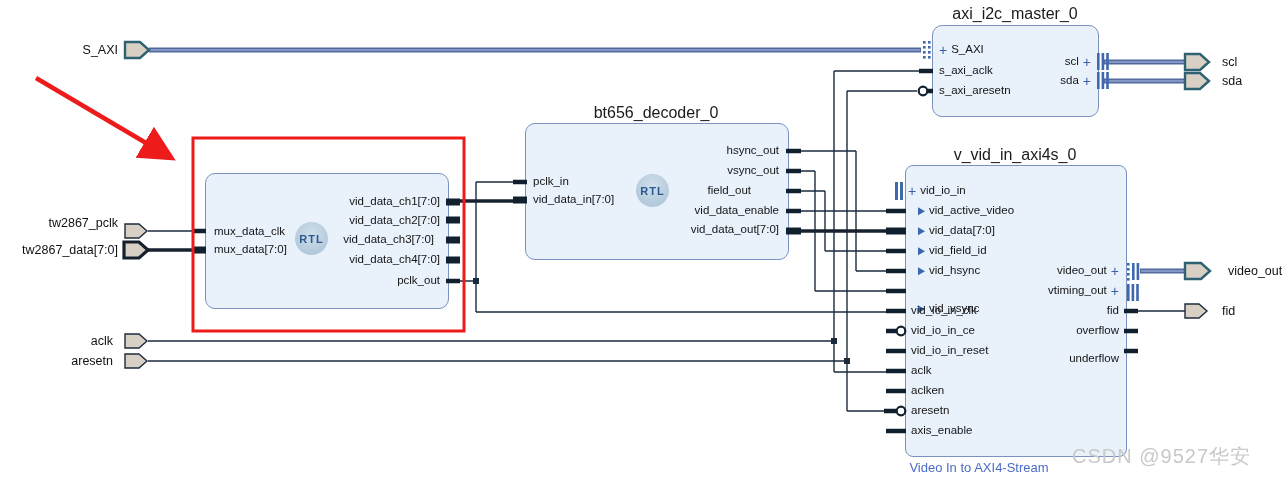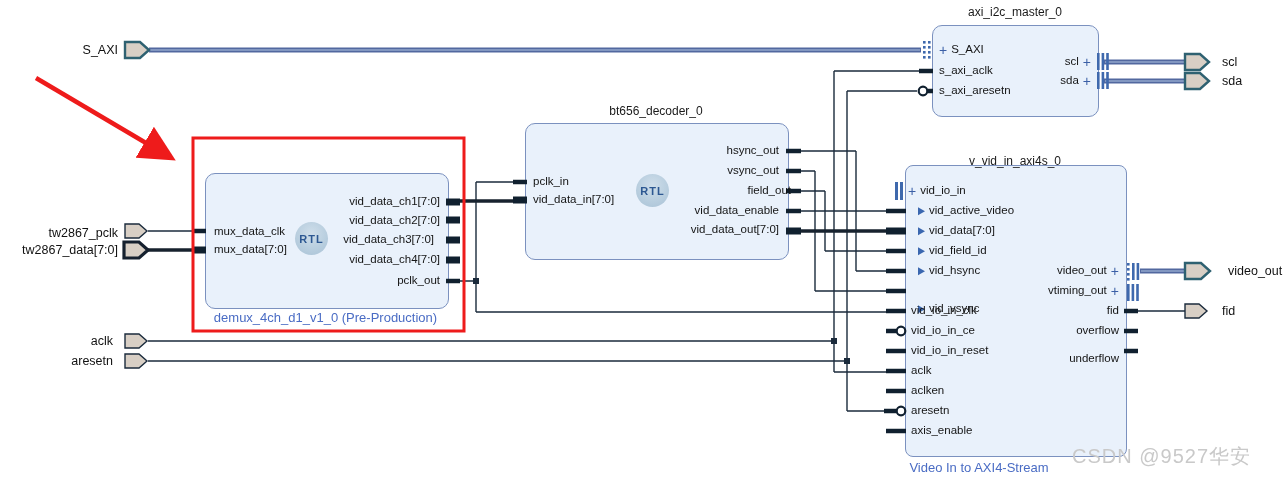--- a/index.html
+++ b/index.html
@@ -1,20 +1,20 @@
 <!DOCTYPE html>
 <html><head>
 <meta charset="utf-8">
 <style>
   html,body{margin:0;padding:0;background:#fff;}
   .canvas{position:relative;width:1283px;height:481px;background:#ffffff;overflow:hidden;
           font-family:"Liberation Sans",sans-serif;}
   svg.wires{position:absolute;left:0;top:0;z-index:3;pointer-events:none;}
   .block{position:absolute;background:#e9f1fb;border:1.4px solid #7b91bf;border-radius:10px;z-index:2;}
-  .btitle{position:absolute;z-index:4;font-size:12px;color:#1a1a1a;text-align:center;white-space:nowrap;}
+  .btitle{position:absolute;z-index:4;font-size:16px;color:#1a1a1a;text-align:center;white-space:nowrap;}
   .bsub{position:absolute;z-index:4;font-size:13px;color:#4a6cc4;text-align:center;white-space:nowrap;}
   .pin{position:absolute;z-index:4;transform:translateY(-50%);font-size:11.5px;color:#141414;
        white-space:nowrap;display:flex;align-items:center;gap:4px;line-height:1;}
   .pin.r{flex-direction:row;}
   .plus{color:#3b5fa6;font-size:14px;font-weight:400;line-height:1;}
   .tri{width:0;height:0;border-left:7px solid #3a67b0;border-top:4.5px solid transparent;
        border-bottom:4.5px solid transparent;display:inline-block;}
   .portlbl{position:absolute;z-index:4;transform:translateY(-50%);font-size:12.5px;color:#111;white-space:nowrap;}
   .portlbl.r{text-align:right;}
   .badge{position:absolute;z-index:4;width:33px;height:33px;border-radius:50%;
@@ -164,27 +164,26 @@
       <polygon points="1185,54 1200,54 1209,62 1200,70 1185,70" fill="#d8cfc5" stroke="#2e6171" stroke-width="2.4"></polygon>
       <polygon points="1185,73 1200,73 1209,81 1200,89 1185,89" fill="#d8cfc5" stroke="#2e6171" stroke-width="2.4"></polygon>
       <polygon points="1185,263 1201,263 1210,271 1201,279 1185,279" fill="#d8cfc5" stroke="#2e6171" stroke-width="2.4"></polygon>
       <polygon points="1185,304 1199,304 1207,311 1199,318 1185,318" fill="#d8cfc5" stroke="#1b2b3c" stroke-width="1.4"></polygon>
     </g>
 
     <rect x="193" y="138" width="271" height="193" fill="none" stroke="#ee1b1b" stroke-width="3"></rect>
     <line x1="36" y1="78" x2="168" y2="156" stroke="#ee1b1b" stroke-width="4.5" marker-end="url(#redarrow)"></line>
   </svg>
 
-  <div class="bsub" style="left:198px;top:310px;width:255px;">demux_4ch_d1_v1_0 (Pre-Production)</div>
 
   <div class="btitle" style="left:531px;top:104px;width:250px;">bt656_decoder_0</div>
 
   <div class="btitle" style="left:890px;top:5px;width:250px;">axi_i2c_master_0</div>
 
-  <div class="btitle" style="left:890px;top:146px;width:250px;margin-top:8px;">v_vid_in_axi4s_0</div>
+  <div class="btitle" style="left:890px;top:146px;width:250px;">v_vid_in_axi4s_0</div>
   <div class="bsub" style="left:854px;top:460px;width:250px;">Video In to AXI4-Stream</div>
 
   <div class="badge" style="left:295px;top:222px;">
       <span>RTL</span>
     </div>
   <div class="badge" style="left:636px;top:174px;">
       <span>RTL</span>
     </div>
 
   <div class="pin" style="left:214px;top:232px">
@@ -214,21 +213,21 @@
     </div>
   <div class="pin" style="left:533px;top:200px">
       <span>vid_data_in[7:0]</span>
     </div>
   <div class="pin r" style="right:504px;top:151px">
       <span>hsync_out</span>
     </div>
   <div class="pin r" style="right:504px;top:171px">
       <span>vsync_out</span>
     </div>
-  <div class="pin r" style="right:492px;top:191px">
+  <div class="pin r" style="right:532px;top:191px">
       <span>field_out</span>
     </div>
   <div class="pin r" style="right:504px;top:211px">
       <span>vid_data_enable</span>
     </div>
   <div class="pin r" style="right:504px;top:230px">
       <span>vid_data_out[7:0]</span>
     </div>
 
   <div class="pin" style="left:939px;top:50px">
@@ -308,21 +307,21 @@
       <span>fid</span>
     </div>
   <div class="pin r" style="right:164px;top:331px">
       <span>overflow</span>
     </div>
   <div class="pin r" style="right:164px;top:359px">
       <span>underflow</span>
     </div>
 
   <div class="portlbl r" style="right:1165px;top:50px">S_AXI</div>
-  <div class="portlbl r" style="right:1165px;top:233px">tw2867_pclk</div>
+  <div class="portlbl r" style="right:1165px;top:223px">tw2867_pclk</div>
   <div class="portlbl r" style="right:1165px;top:250px">tw2867_data[7:0]</div>
   <div class="portlbl r" style="right:1170px;top:341px">aclk</div>
   <div class="portlbl r" style="right:1170px;top:361px">aresetn</div>
   <div class="portlbl" style="left:1222px;top:62px">scl</div>
   <div class="portlbl" style="left:1222px;top:81px">sda</div>
   <div class="portlbl" style="left:1228px;top:271px">video_out</div>
   <div class="portlbl" style="left:1222px;top:311px">fid</div>
 
   <div class="watermark" style="left:1072px;top:443px">CSDN @9527华安</div>
 

